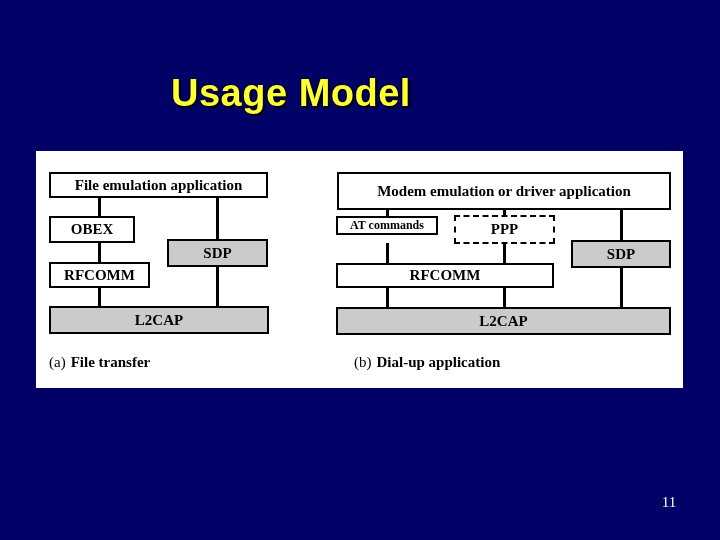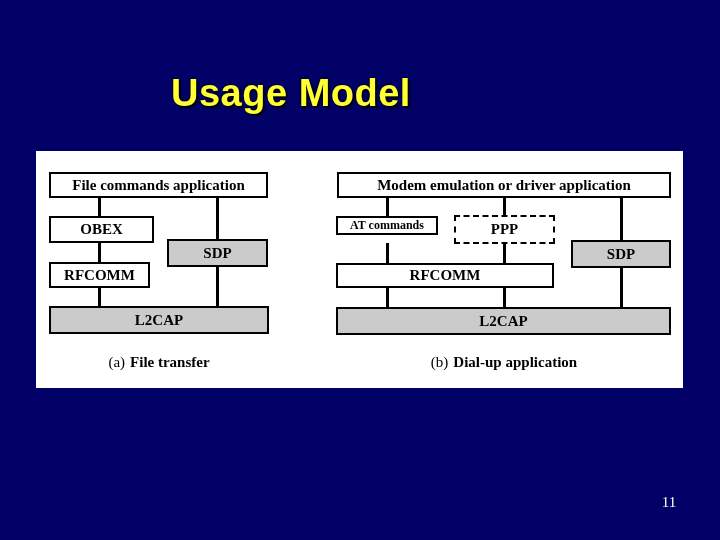--- a/index.html
+++ b/index.html
@@ -55,21 +55,20 @@
   .box.dashed { border-style: dashed; text-align: center; }
   .box.small-text { font-size: 12px; }
   .vline {
     position: absolute;
     width: 3px;
     background: var(--line-color, #000000);
     z-index: 1;
   }
   .caption {
     position: absolute;
-    text-align: center;
     font-size: 15px;
     color: #000;
     white-space: nowrap;
   }
   .caption .prefix { font-weight: normal; margin-right: 5px; }
   .caption .ctext  { font-weight: bold; }
   .page-number {
     position: absolute;
     left: 654px;
     top: 494px;
@@ -88,40 +87,40 @@
   <h1 class="title">Usage Model</h1>
 
   <div class="panel">
 
     <div class="vline" style="left:62px;  top:47px;  height:18px;"></div>
     <div class="vline" style="left:180px; top:47px;  height:41px;"></div>
     <div class="vline" style="left:62px;  top:92px;  height:19px;"></div>
     <div class="vline" style="left:62px;  top:137px; height:18px;"></div>
     <div class="vline" style="left:180px; top:116px; height:39px;"></div>
 
-    <div class="box" style="left:13px; top:21px; width:219px; height:26px;">File commands application</div>
-    <div class="box" style="left:13px; top:65px; width:105px; height:27px;">OBEX</div>
+    <div class="box" style="left:13px; top:21px; width:219px; height:26px;">File emulation application</div>
+    <div class="box" style="left:13px; top:65px; width:86px; height:27px;">OBEX</div>
     <div class="box gray" style="left:131px; top:88px; width:101px; height:28px;">SDP</div>
     <div class="box" style="left:13px; top:111px; width:101px; height:26px;">RFCOMM</div>
     <div class="box gray" style="left:13px; top:155px; width:220px; height:28px;">L2CAP</div>
 
     <div class="caption" style="left:13px; top:203px; width:220px;">
       <span class="prefix">(a)</span><span class="ctext">File transfer</span>
     </div>
 
     <div class="vline" style="left:350px; top:47px;  height:18px;"></div>
     <div class="vline" style="left:467px; top:47px;  height:17px;"></div>
     <div class="vline" style="left:584px; top:47px;  height:42px;"></div>
     <div class="vline" style="left:350px; top:92px;  height:20px;"></div>
     <div class="vline" style="left:467px; top:93px;  height:19px;"></div>
     <div class="vline" style="left:350px; top:137px; height:19px;"></div>
     <div class="vline" style="left:467px; top:137px; height:19px;"></div>
     <div class="vline" style="left:584px; top:117px; height:39px;"></div>
 
-    <div class="box" style="left:301px; top:21px; width:334px; height:26px;">Modem emulation or driver application</div>
+    <div class="box" style="left:301px; top:21px; width:334px; height:38px;">Modem emulation or driver application</div>
     <div class="box small-text" style="left:300px; top:65px; width:102px; height:19px;">AT commands</div>
     <div class="box dashed" style="left:418px; top:64px; width:101px; height:29px;">PPP</div>
     <div class="box gray" style="left:535px; top:89px; width:100px; height:28px;">SDP</div>
     <div class="box" style="left:300px; top:112px; width:218px; height:25px;">RFCOMM</div>
     <div class="box gray" style="left:300px; top:156px; width:335px; height:28px;">L2CAP</div>
 
     <div class="caption" style="left:318px; top:203px; width:300px;">
       <span class="prefix">(b)</span><span class="ctext">Dial-up application</span>
     </div>
 

